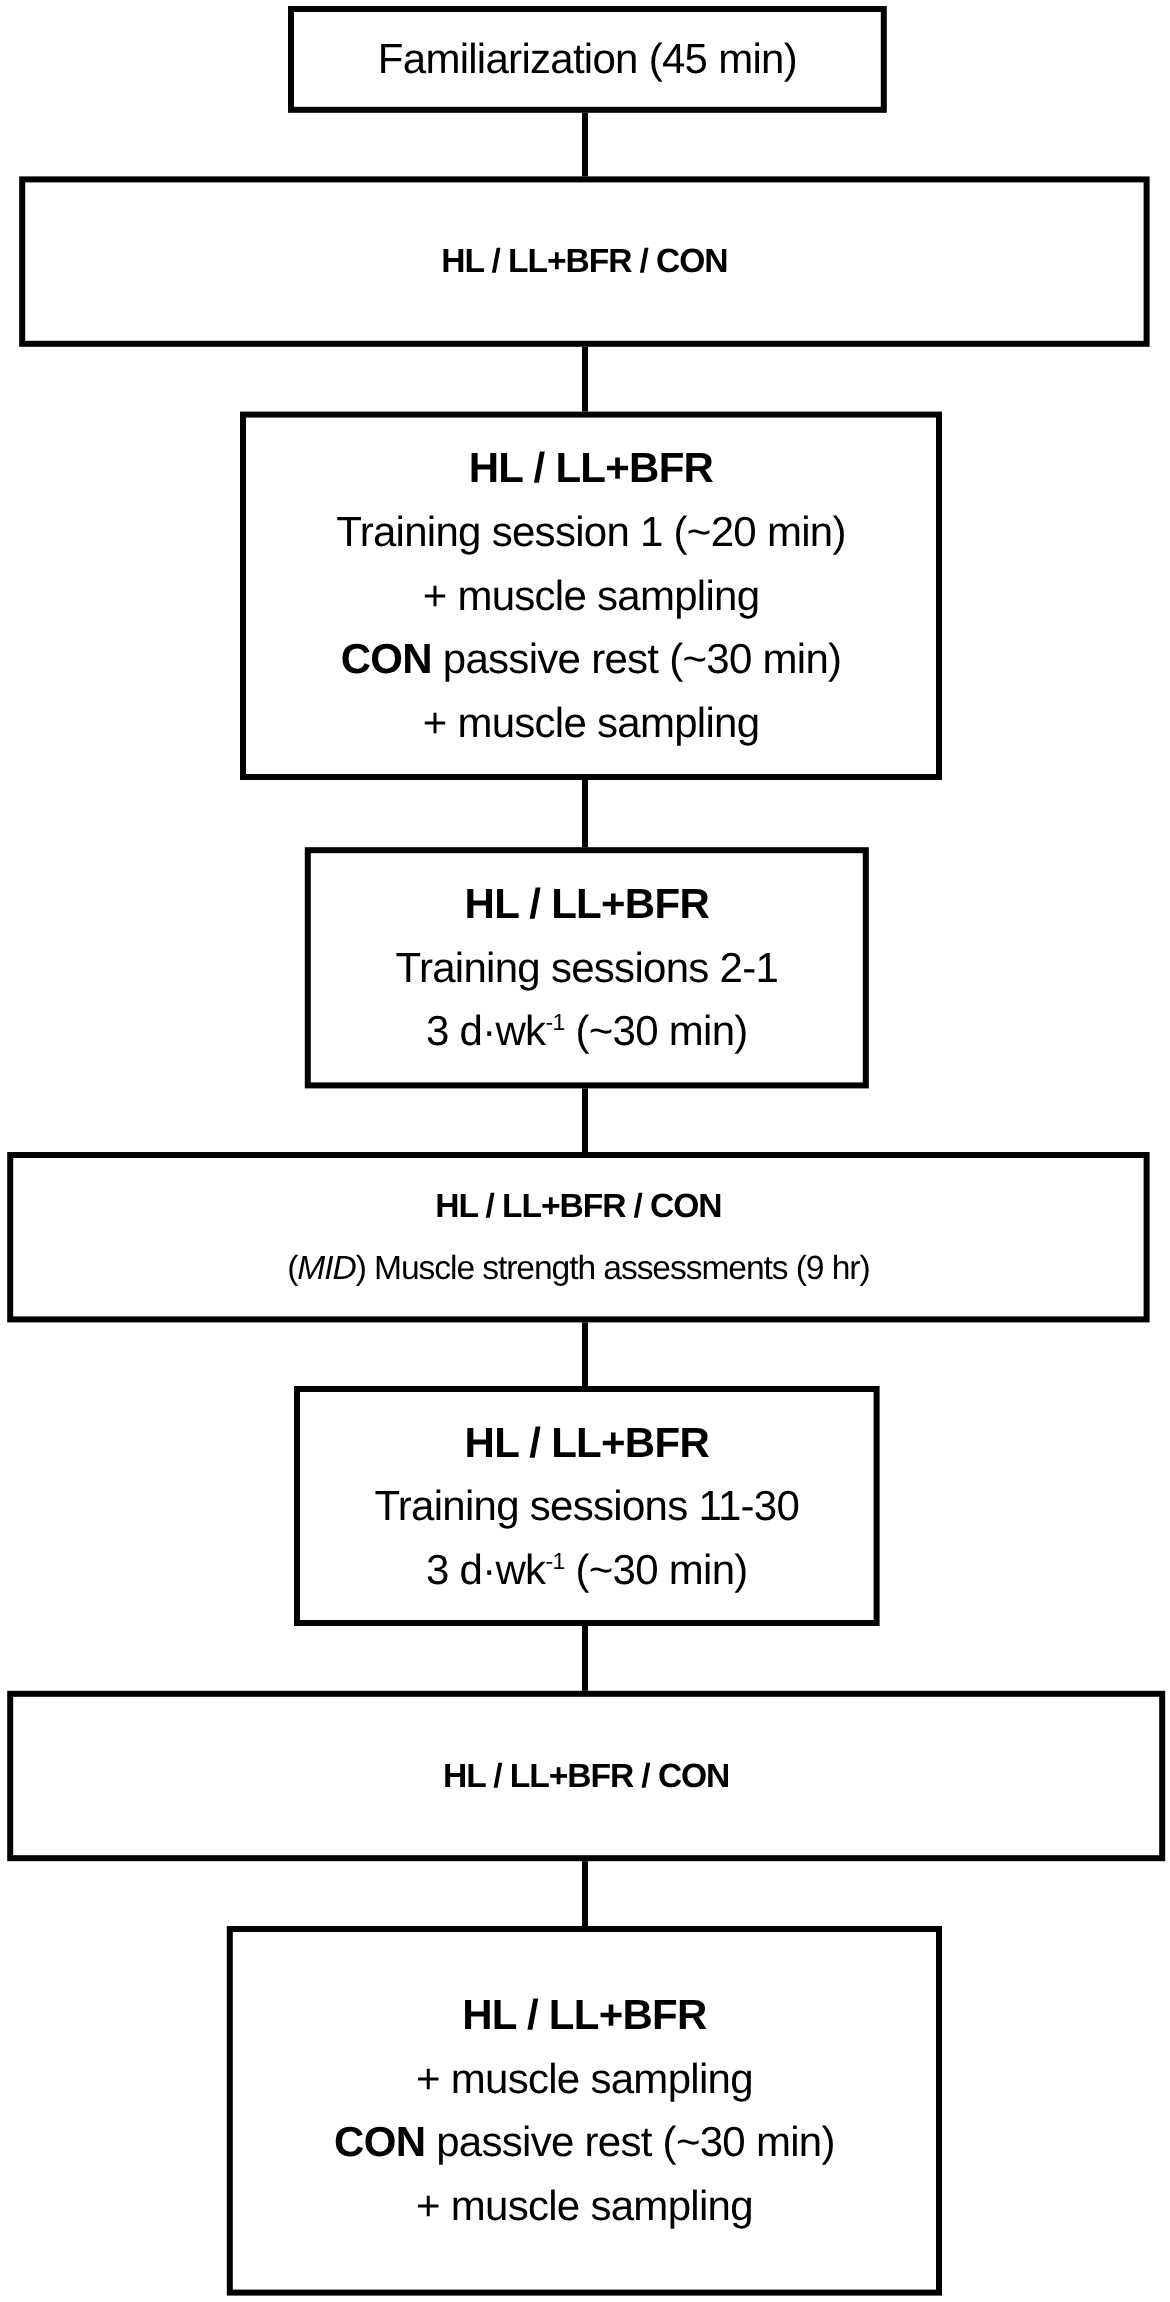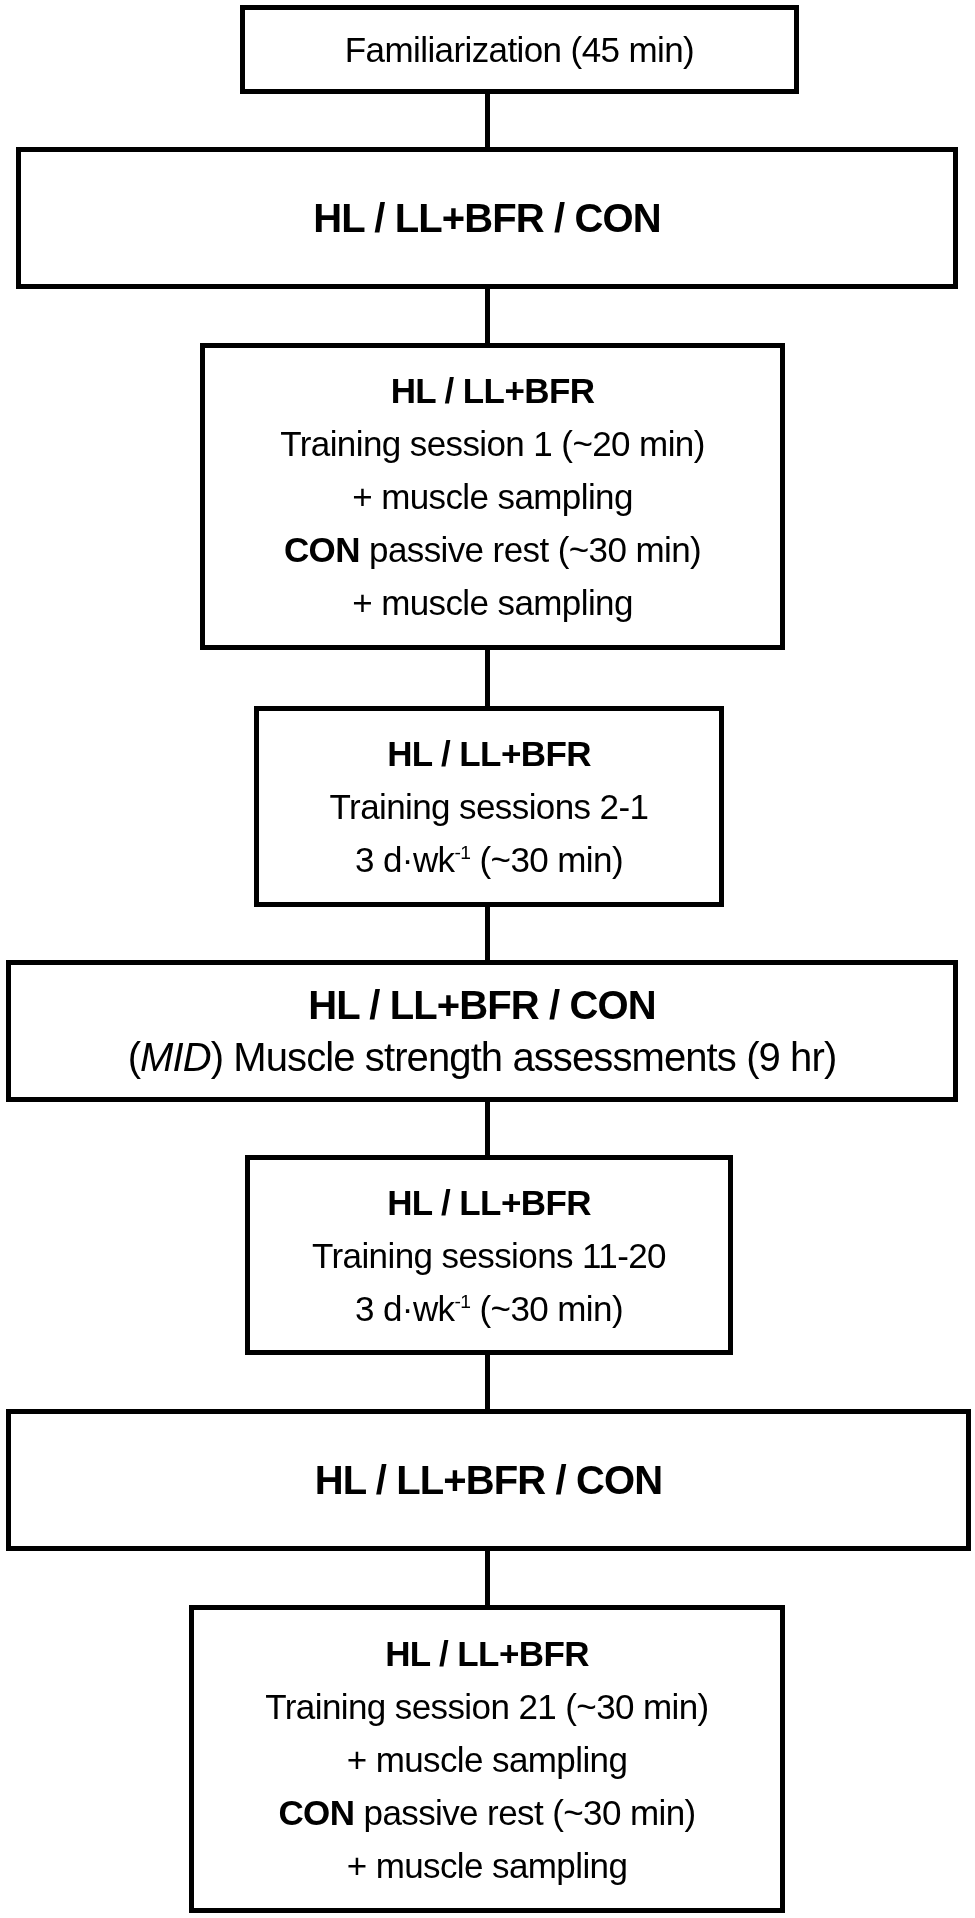--- a/index.html
+++ b/index.html
@@ -2,38 +2,38 @@
 <html><head>
 <meta charset="utf-8">
 <style>
   html, body { margin: 0; padding: 0; background: #ffffff; }
   body { width: 975px; height: 1918px; position: relative; overflow: hidden;
          font-family: "Liberation Sans", "DejaVu Sans", sans-serif; color: #000; }
   .box { position: absolute; box-sizing: border-box; border: 5px solid #000; background: #fff;
          display: flex; flex-direction: column; align-items: center; justify-content: center;
          text-align: center; }
   .line { display: block; font-size: 35px; line-height: 53px; white-space: nowrap; letter-spacing: -0.6px; }
-  .box-wide .line { font-size: 40px; line-height: 52px; letter-spacing: -0.9px; }
+  .box-wide .line { font-size: 28px; line-height: 52px; letter-spacing: -0.9px; }
   .b { font-weight: bold; }
   .i { font-style: italic; }
   sup { font-size: 0.55em; vertical-align: super; line-height: 0; }
   .conn { position: absolute; width: 5px; background: #000; left: 485px; }
 </style>
 </head>
 <body>
 
 <div class="conn" style="top:91px;height:57px;"></div>
 <div class="conn" style="top:286px;height:58px;"></div>
 <div class="conn" style="top:647px;height:60px;"></div>
 <div class="conn" style="top:905px;height:56px;"></div>
 <div class="conn" style="top:1099px;height:57px;"></div>
 <div class="conn" style="top:1352px;height:58px;"></div>
 <div class="conn" style="top:1548px;height:58px;"></div>
 
-<div class="box" style="left:240px;top:5px;width:559px;height:89px;">
+<div class="box" style="left:240px;top:5px;width:499px;height:89px;">
   <span class="line">Familiarization (45 min)</span>
 </div>
 
 <div class="box box-wide" style="left:16px;top:147px;width:942px;height:142px;">
   <span class="line b">HL / LL+BFR / CON</span>
 </div>
 
 <div class="box" style="left:200px;top:343px;width:585px;height:307px;">
   <span class="line b">HL / LL+BFR</span>
   <span class="line">Training session 1 (~20 min)</span>
@@ -48,27 +48,26 @@
   <span class="line"><span>3 d·wk</span><sup>-1</sup><span> (~30 min)</span></span>
 </div>
 
 <div class="box box-wide" style="left:6px;top:960px;width:952px;height:142px;">
   <span class="line b">HL / LL+BFR / CON</span>
   <span class="line">(<span class="i">MID</span>)<span> Muscle strength assessments (9 hr)</span></span>
 </div>
 
 <div class="box" style="left:245px;top:1155px;width:488px;height:200px;">
   <span class="line b">HL / LL+BFR</span>
-  <span class="line">Training sessions 11-20</span>
+  <span class="line">Training sessions 11-30</span>
   <span class="line"><span>3 d·wk</span><sup>-1</sup><span> (~30 min)</span></span>
 </div>
 
 <div class="box box-wide" style="left:6px;top:1409px;width:965px;height:142px;">
   <span class="line b">HL / LL+BFR / CON</span>
 </div>
 
 <div class="box" style="left:189px;top:1605px;width:596px;height:308px;">
   <span class="line b">HL / LL+BFR</span>
-  <span class="line">Training session 21 (~30 min)</span>
   <span class="line">+ muscle sampling</span>
   <span class="line"><span class="b">CON</span><span> passive rest (~30 min)</span></span>
   <span class="line">+ muscle sampling</span>
 </div>
 
 </body></html>

